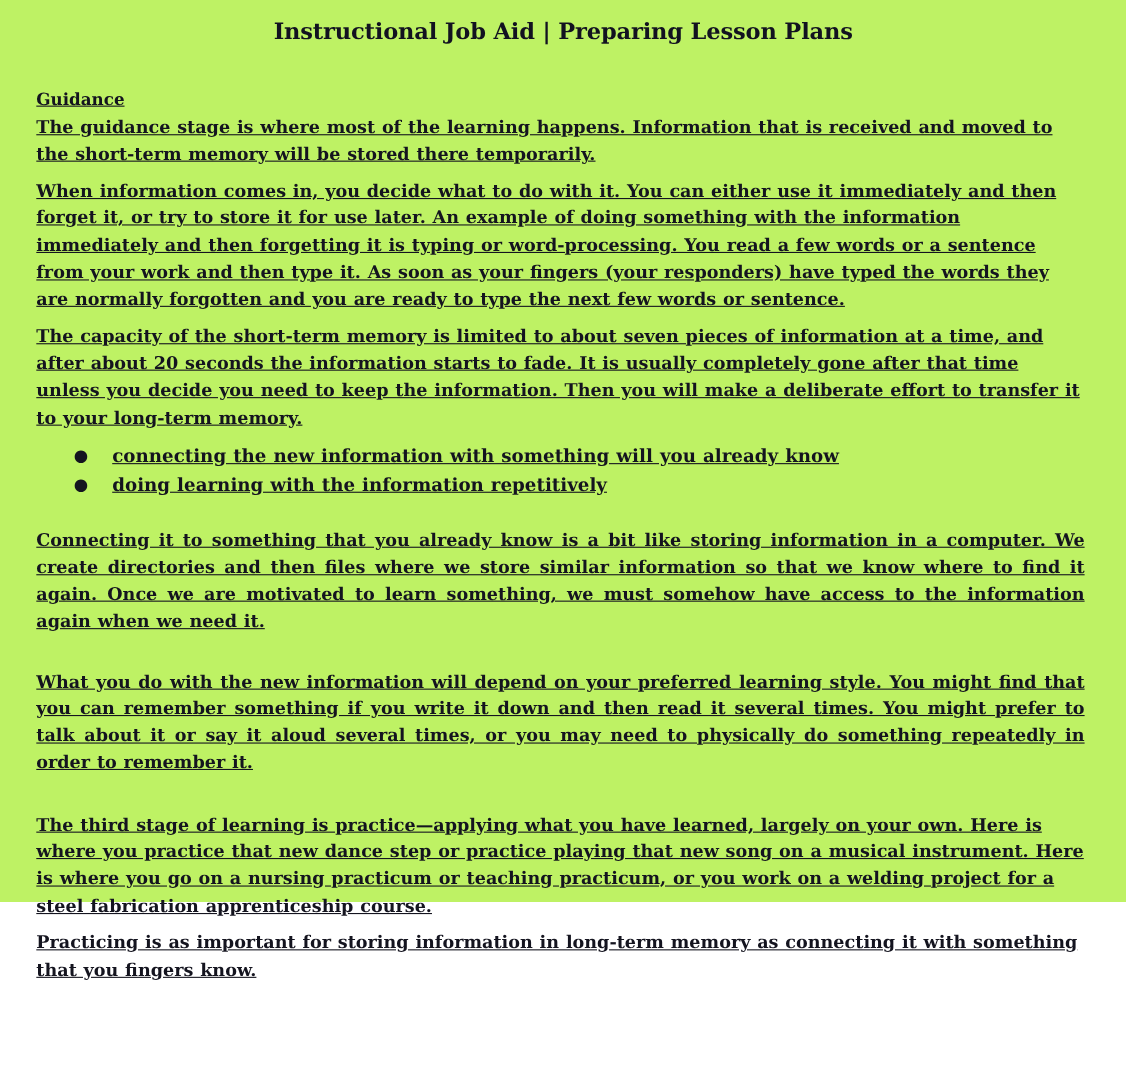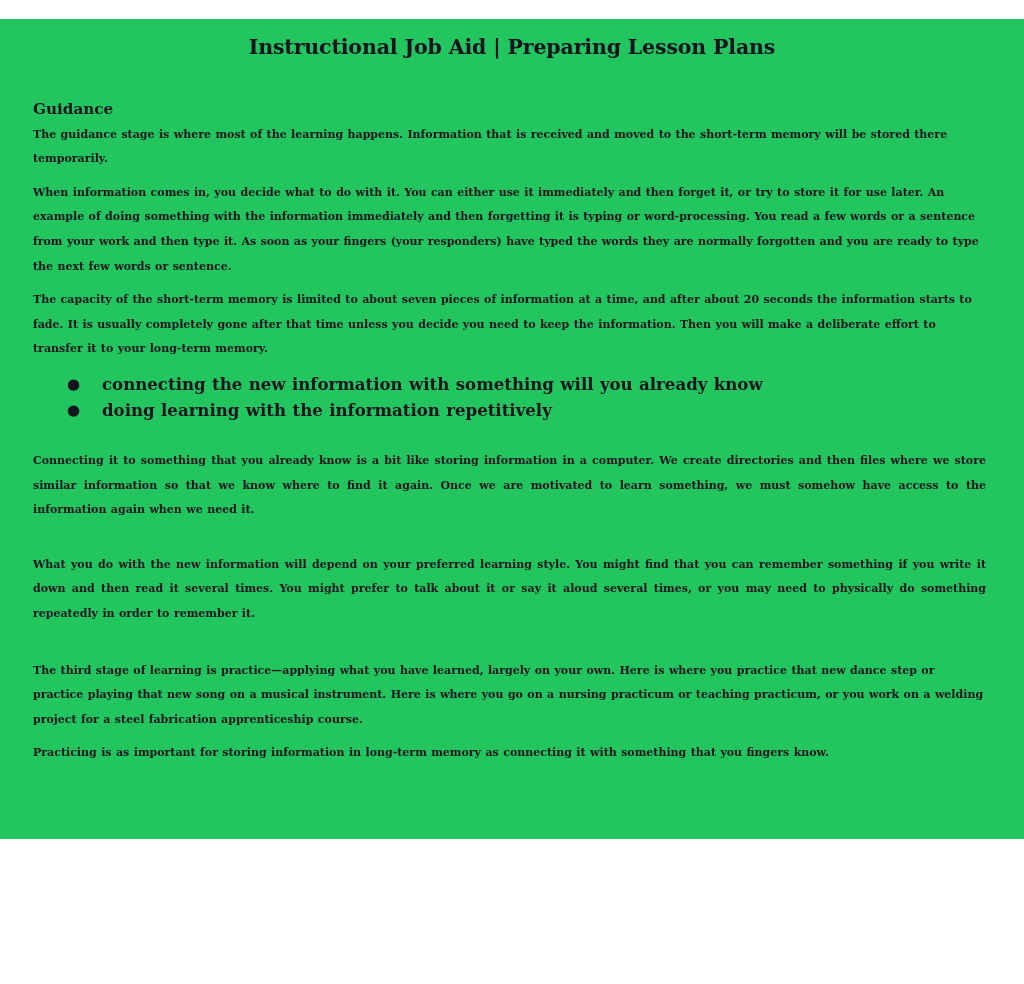--- a/index.html
+++ b/index.html
@@ -14,62 +14,62 @@
     overflow: hidden;
     font-family: "DejaVu Serif", "Liberation Serif", serif;
     color: #14141f;
     -webkit-font-smoothing: none;
   }
 
   .page {
     position: relative;
     width: 1024px;
     height: 820px;
-    background: #22c55e;
+    background: #bef264;
     box-sizing: border-box;
-    margin-top: 19px;
   }
 
   .doc-title {
     text-align: center;
     font-family: "DejaVu Serif", "Liberation Serif", serif;
     font-weight: bold;
     font-size: 20.5px;
     letter-spacing: -0.15px;
     color: #121220;
     margin: 0;
     padding-top: 16px;
     padding-left: 30px;
     padding-right: 30px;
     line-height: 1.2;
   }
 
   .body-wrap {
     padding-left: 33px;
     padding-right: 38px;
     padding-top: 40px;
+    text-decoration: underline;
   }
 
   .section-head {
     font-family: "DejaVu Serif", "Liberation Serif", serif;
     font-weight: bold;
     font-size: 15.2px;
     color: #14141f;
     margin: 0 0 4px 0;
     line-height: 1.25;
   }
 
   .section-head.practice-head {
     margin-top: 0;
   }
 
   p.para {
     font-family: "DejaVu Serif", "Liberation Serif", serif;
     font-weight: bold;
-    font-size: 11px;
+    font-size: 16px;
     line-height: 24.6px;
     color: #14141f;
     margin: 0 0 9px 0;
     text-align: left;
     word-spacing: 0.6px;
   }
 
   p.para.justify {
     text-align: justify;
     text-justify: inter-word;

